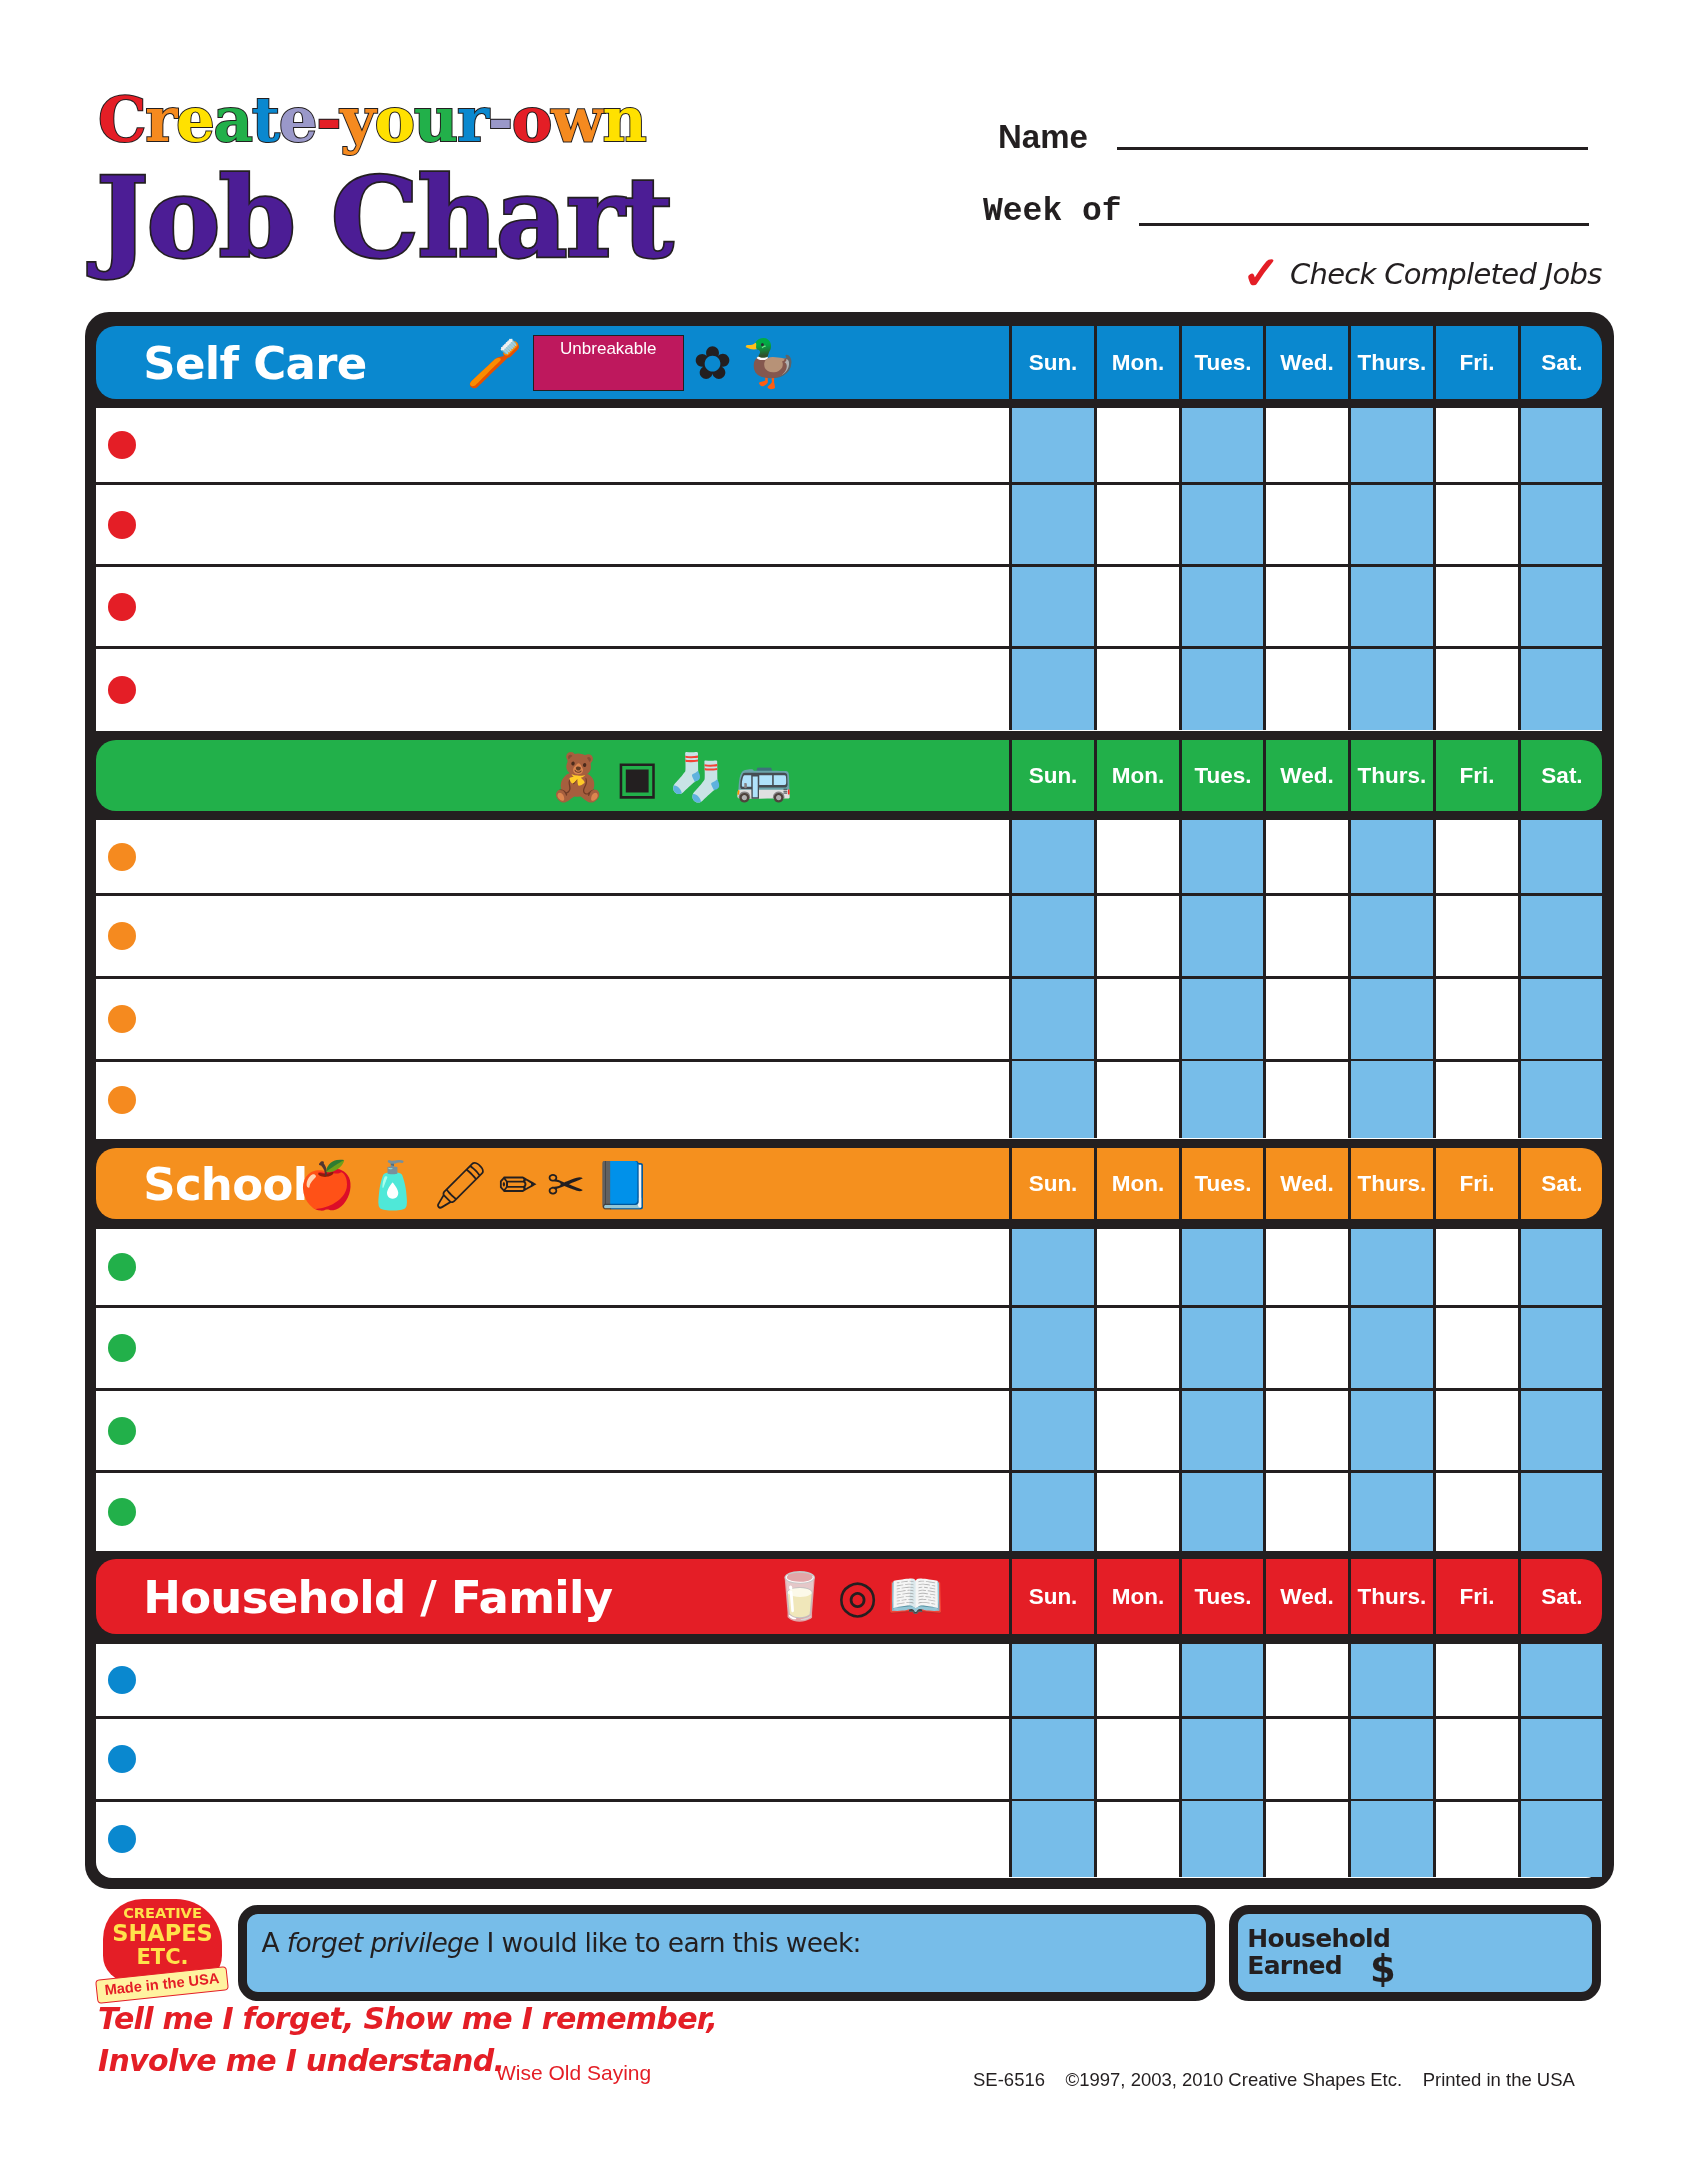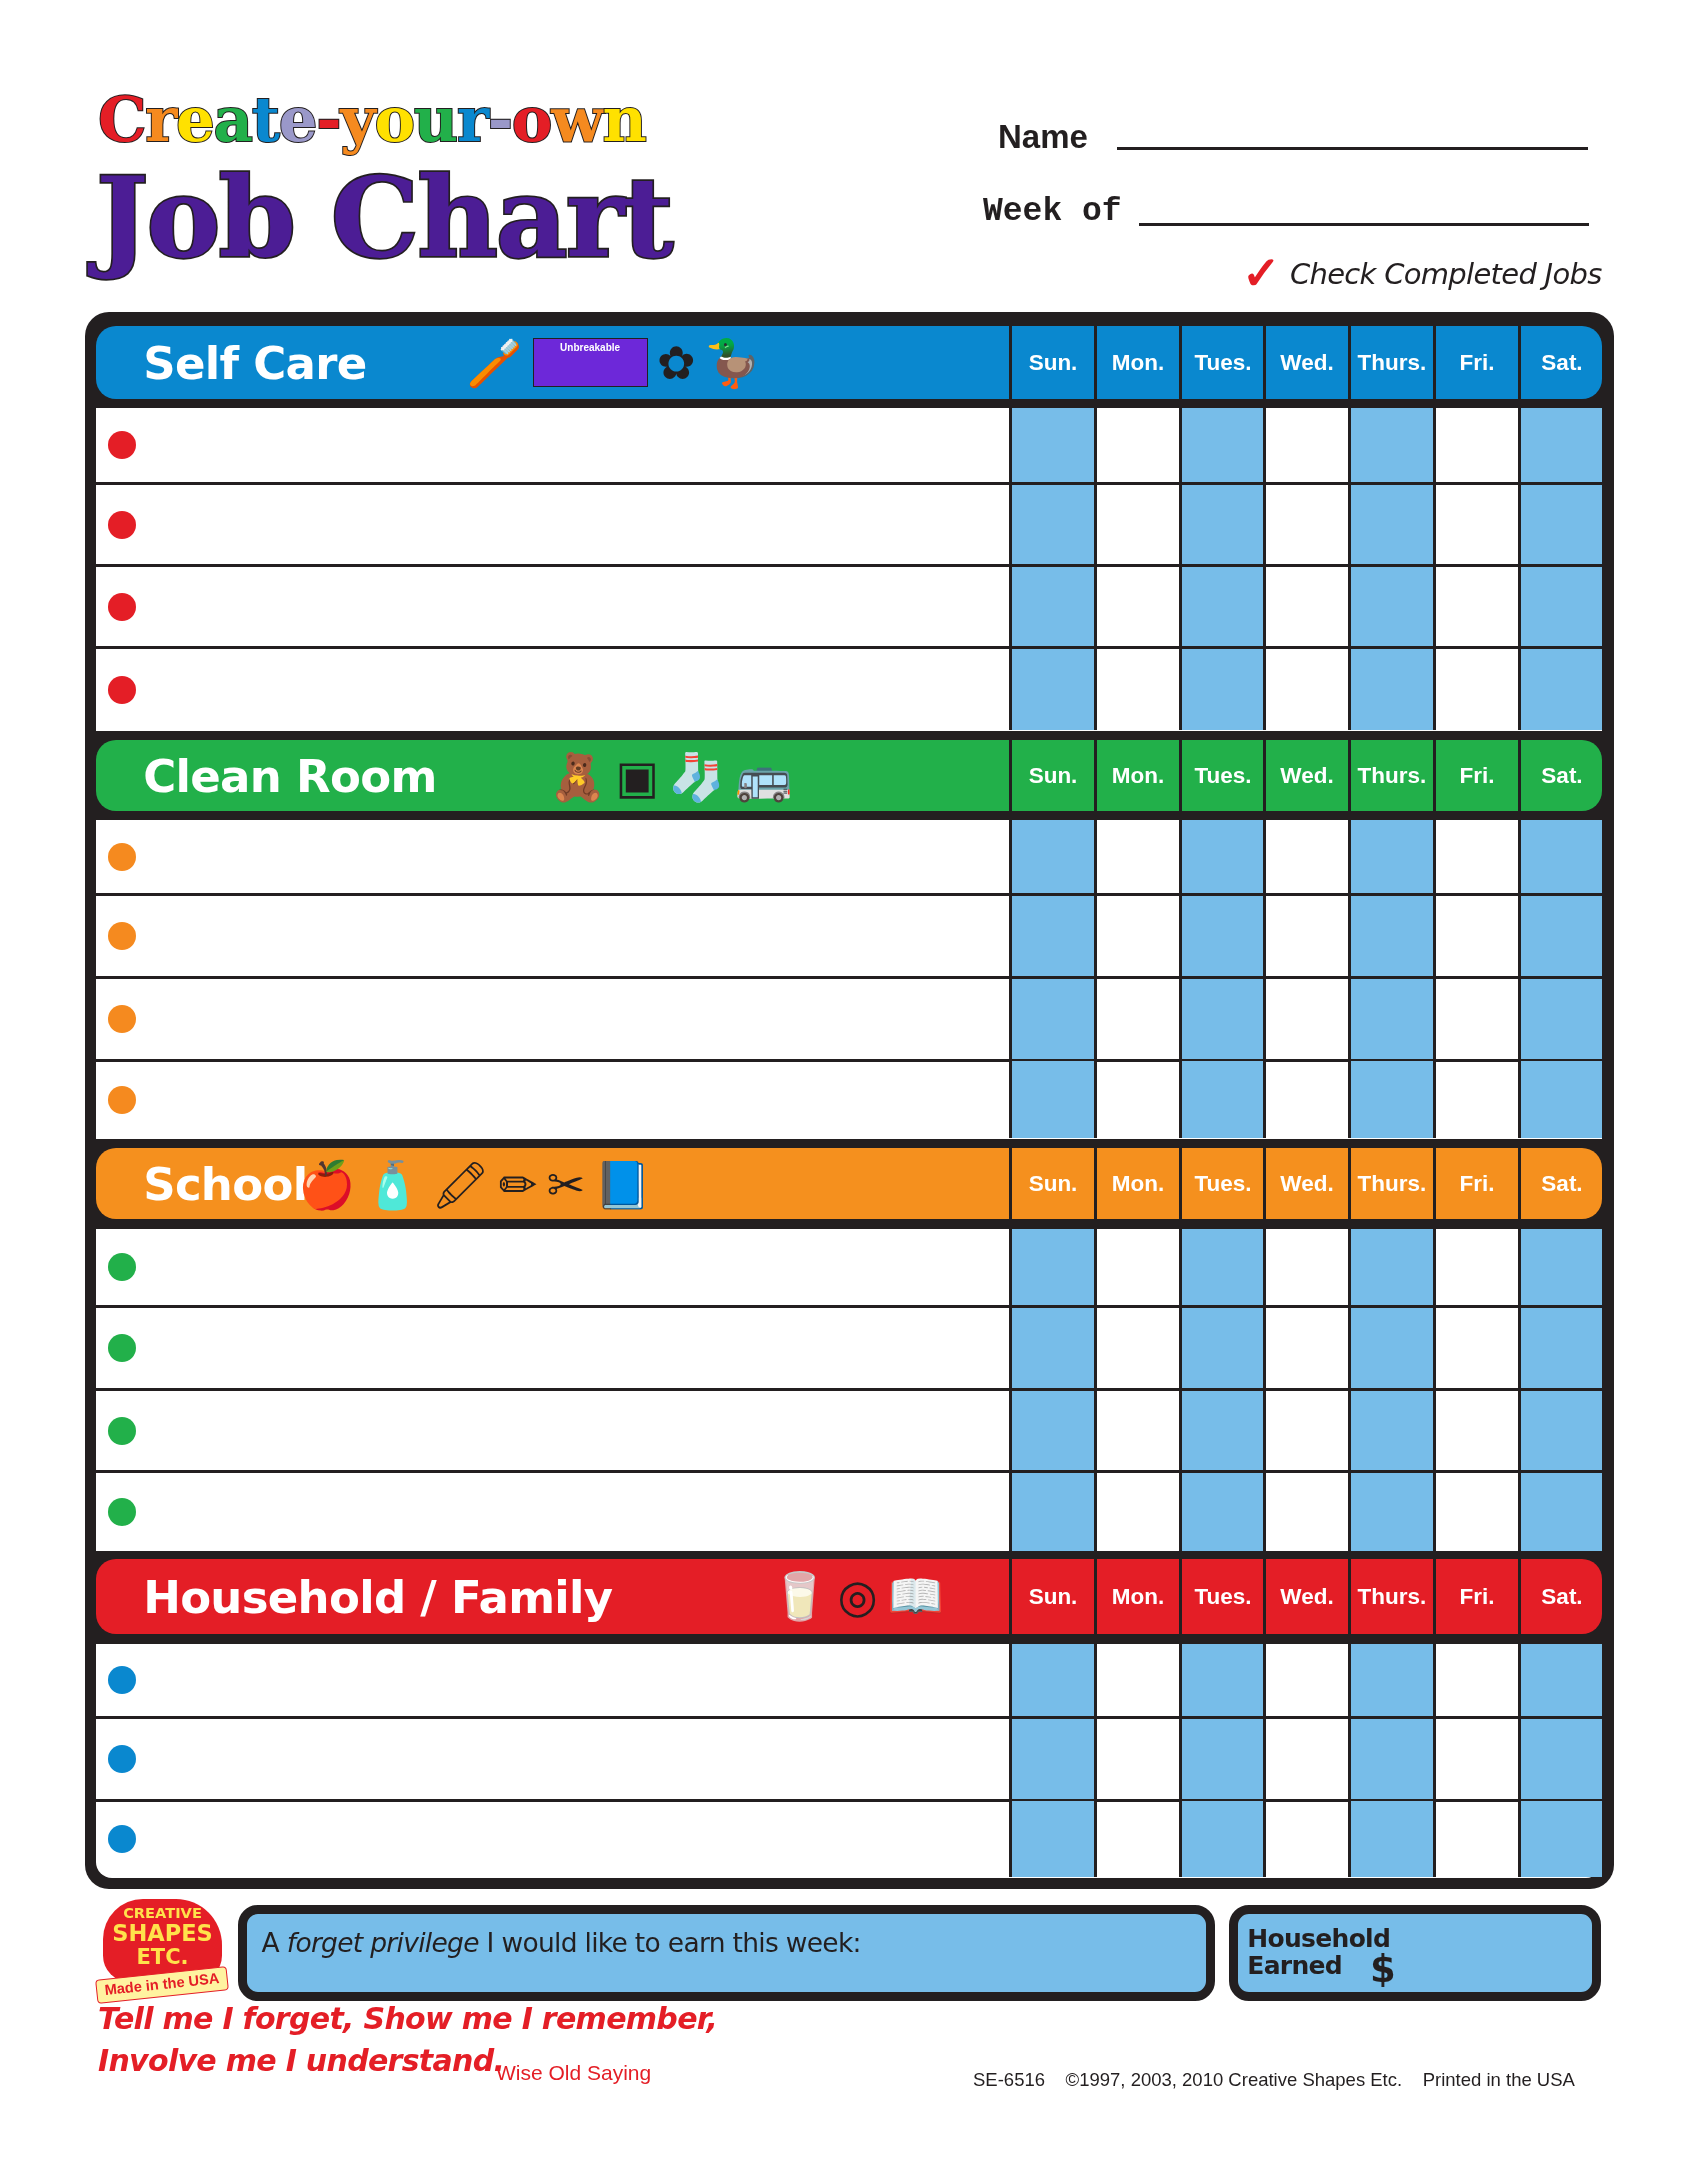--- a/index.html
+++ b/index.html
@@ -56,21 +56,21 @@
 
 <div class="check-mark">✓</div>
 <div class="check-text">Check Completed Jobs</div>
 
 <div class="frame"></div>
 <div id="chart">
     <div class="band" style="top: 326px; height: 73px; background: rgb(10, 136, 207);">
       <div class="band-title">Self Care</div>
       <div class="band-icons" style="left: 370px;">
         <span style="font-size: 46px; line-height: 1;">🪥</span>
-        <span style="display: inline-block; background: #6d28d9; color: rgb(255, 255, 255); font-size: 10px; font-weight: bold; padding: 4px 26.5px 33px; border: 1.3px solid rgb(35, 31, 32); line-height: 1;">Unbreakable</span>
+        <span style="display: inline-block; background: #be185d; color: rgb(255, 255, 255); font-size: 17px; font-weight: normal; padding: 4px 26.5px 33px; border: 1.3px solid rgb(35, 31, 32); line-height: 1;">Unbreakable</span>
         <span style="font-size: 46px; line-height: 1;">✿</span>
         <span style="font-size: 46px; line-height: 1;">🦆</span>
       </div>
       <div class="day-cell" style="left: 913px; width: 85px;">Sun.</div>
       <div class="day-cell" style="left: 998px; width: 85px;">Mon.</div>
       <div class="day-cell" style="left: 1083px; width: 85px;">Tues.</div>
       <div class="day-cell" style="left: 1167px; width: 85px;">Wed.</div>
       <div class="day-cell" style="left: 1252px; width: 85px;">Thurs.</div>
       <div class="day-cell" style="left: 1337px; width: 85px;">Fri.</div>
       <div class="day-cell" style="left: 1422px; width: 85px;">Sat.</div>
@@ -115,21 +115,20 @@
         <div class="check-cell shaded" style="left: 913px; width: 85px;"></div>
         <div class="check-cell" style="left: 998px; width: 85px;"></div>
         <div class="check-cell shaded" style="left: 1083px; width: 85px;"></div>
         <div class="check-cell" style="left: 1167px; width: 85px;"></div>
         <div class="check-cell shaded" style="left: 1252px; width: 85px;"></div>
         <div class="check-cell" style="left: 1337px; width: 85px;"></div>
         <div class="check-cell shaded" style="left: 1422px; width: 84px;"></div>
       </div>
     </div>
     <div class="band" style="top: 740px; height: 71px; background: rgb(34, 176, 74);">
-      <div class="band-title">Clean Room</div>
       <div class="band-icons" style="left: 453px;">
         <span style="font-size: 46px; line-height: 1;">🧸</span>
         <span style="font-size: 46px; line-height: 1;">▣</span>
         <span style="font-size: 46px; line-height: 1;">🧦</span>
         <span style="font-size: 46px; line-height: 1;">🚌</span>
       </div>
       <div class="day-cell" style="left: 913px; width: 85px;">Sun.</div>
       <div class="day-cell" style="left: 998px; width: 85px;">Mon.</div>
       <div class="day-cell" style="left: 1083px; width: 85px;">Tues.</div>
       <div class="day-cell" style="left: 1167px; width: 85px;">Wed.</div>

